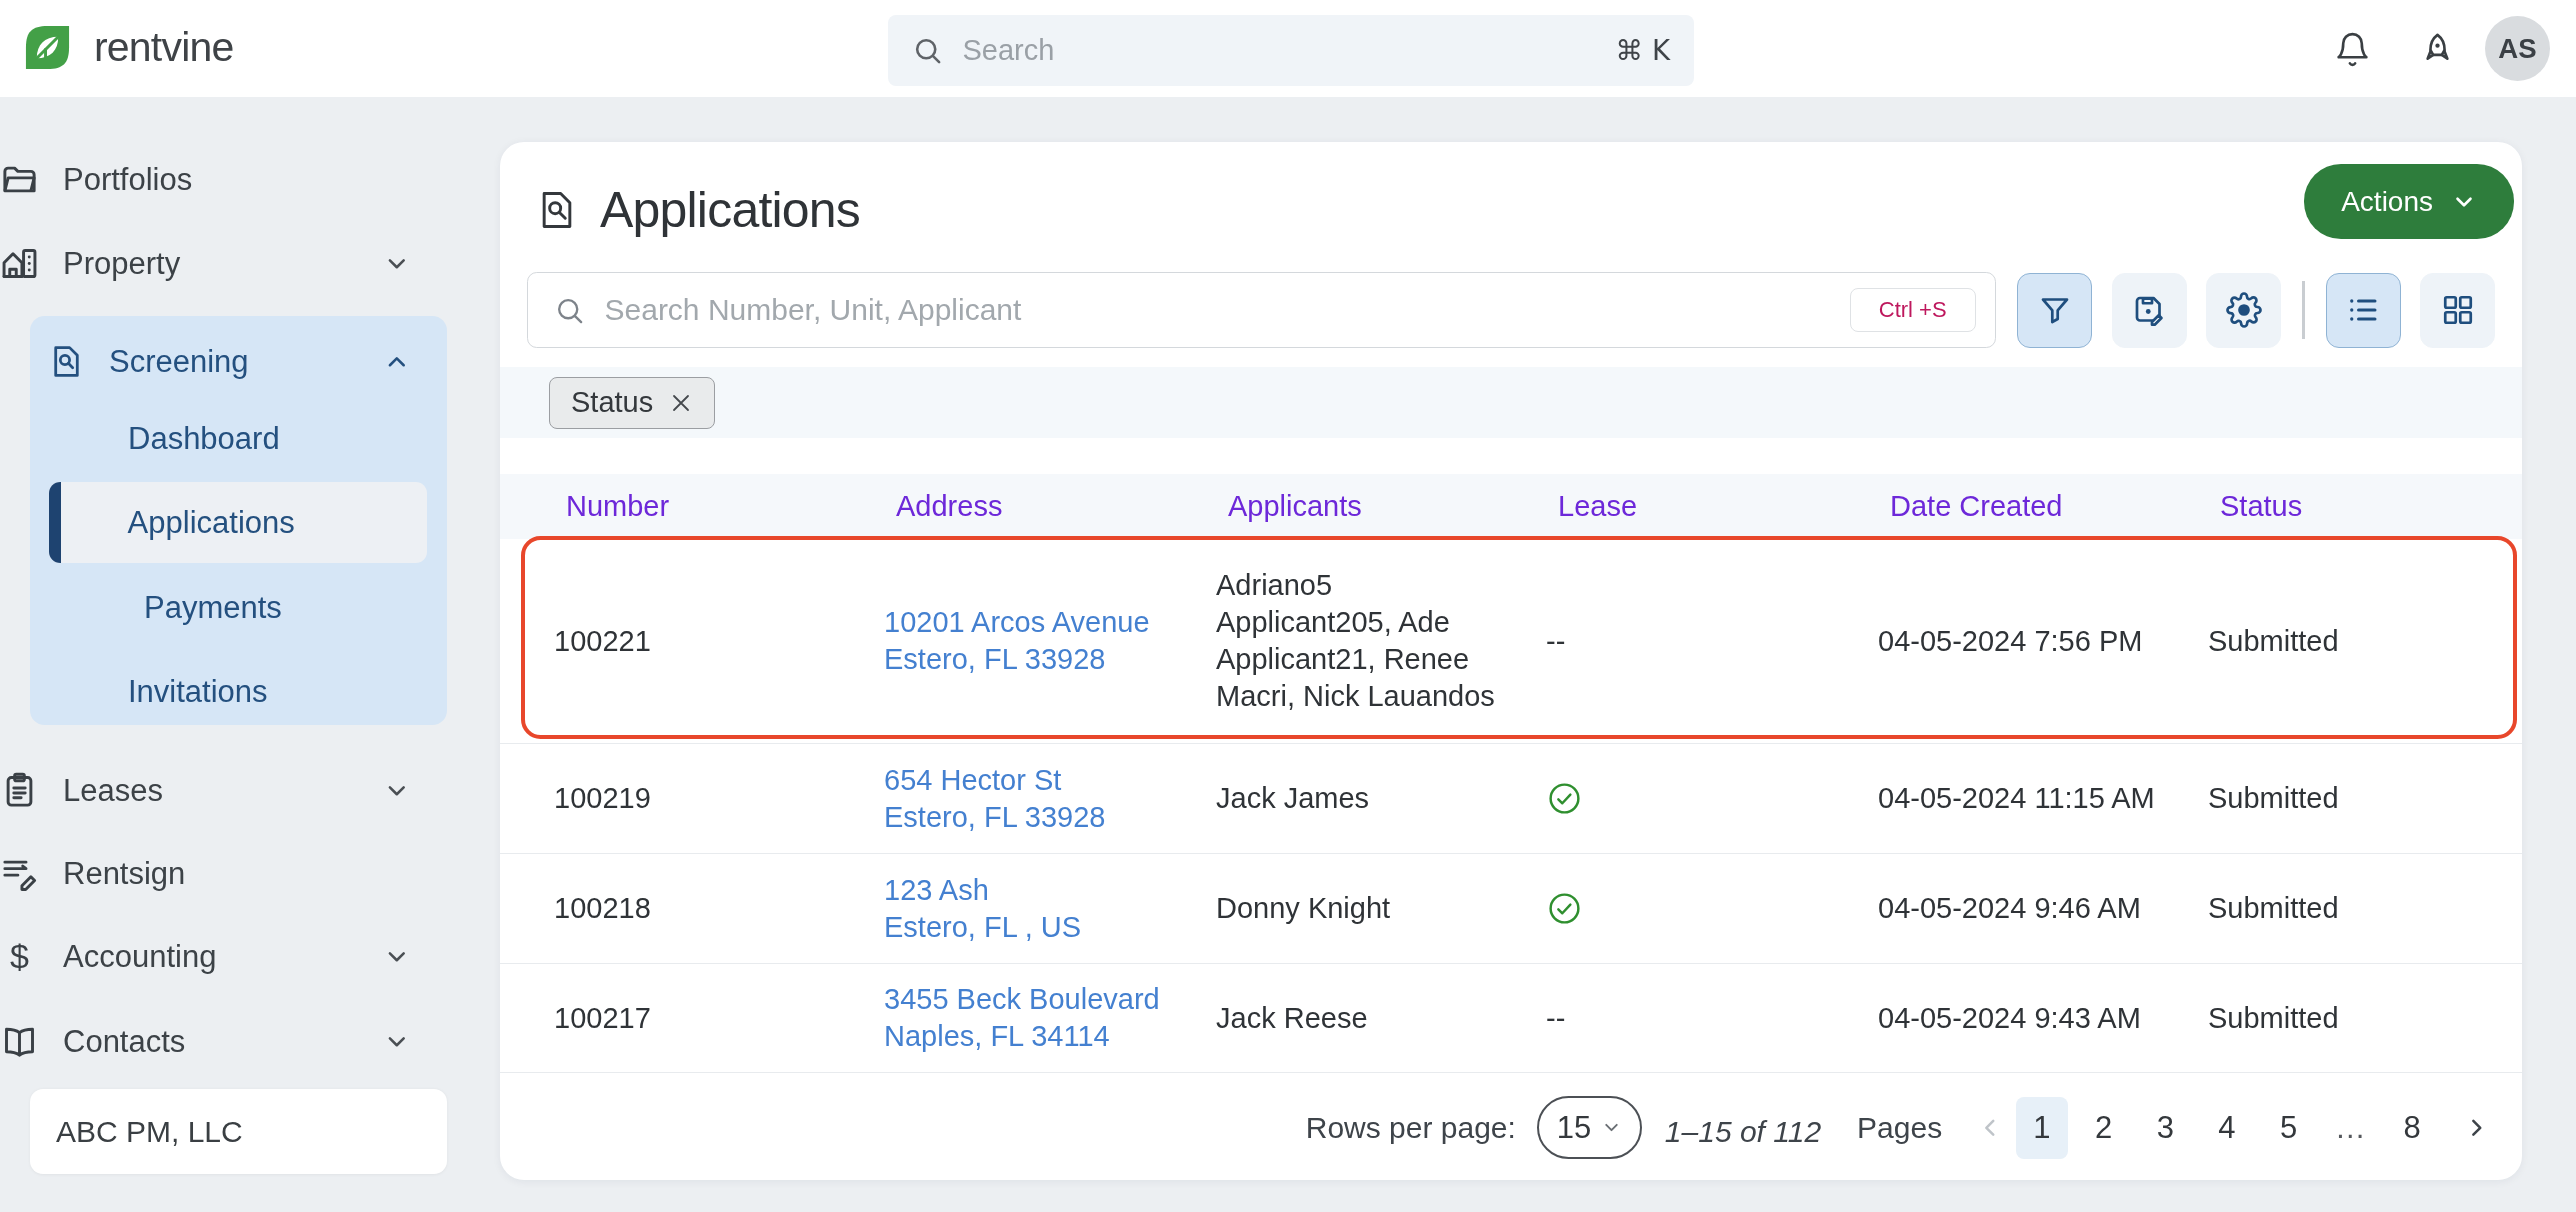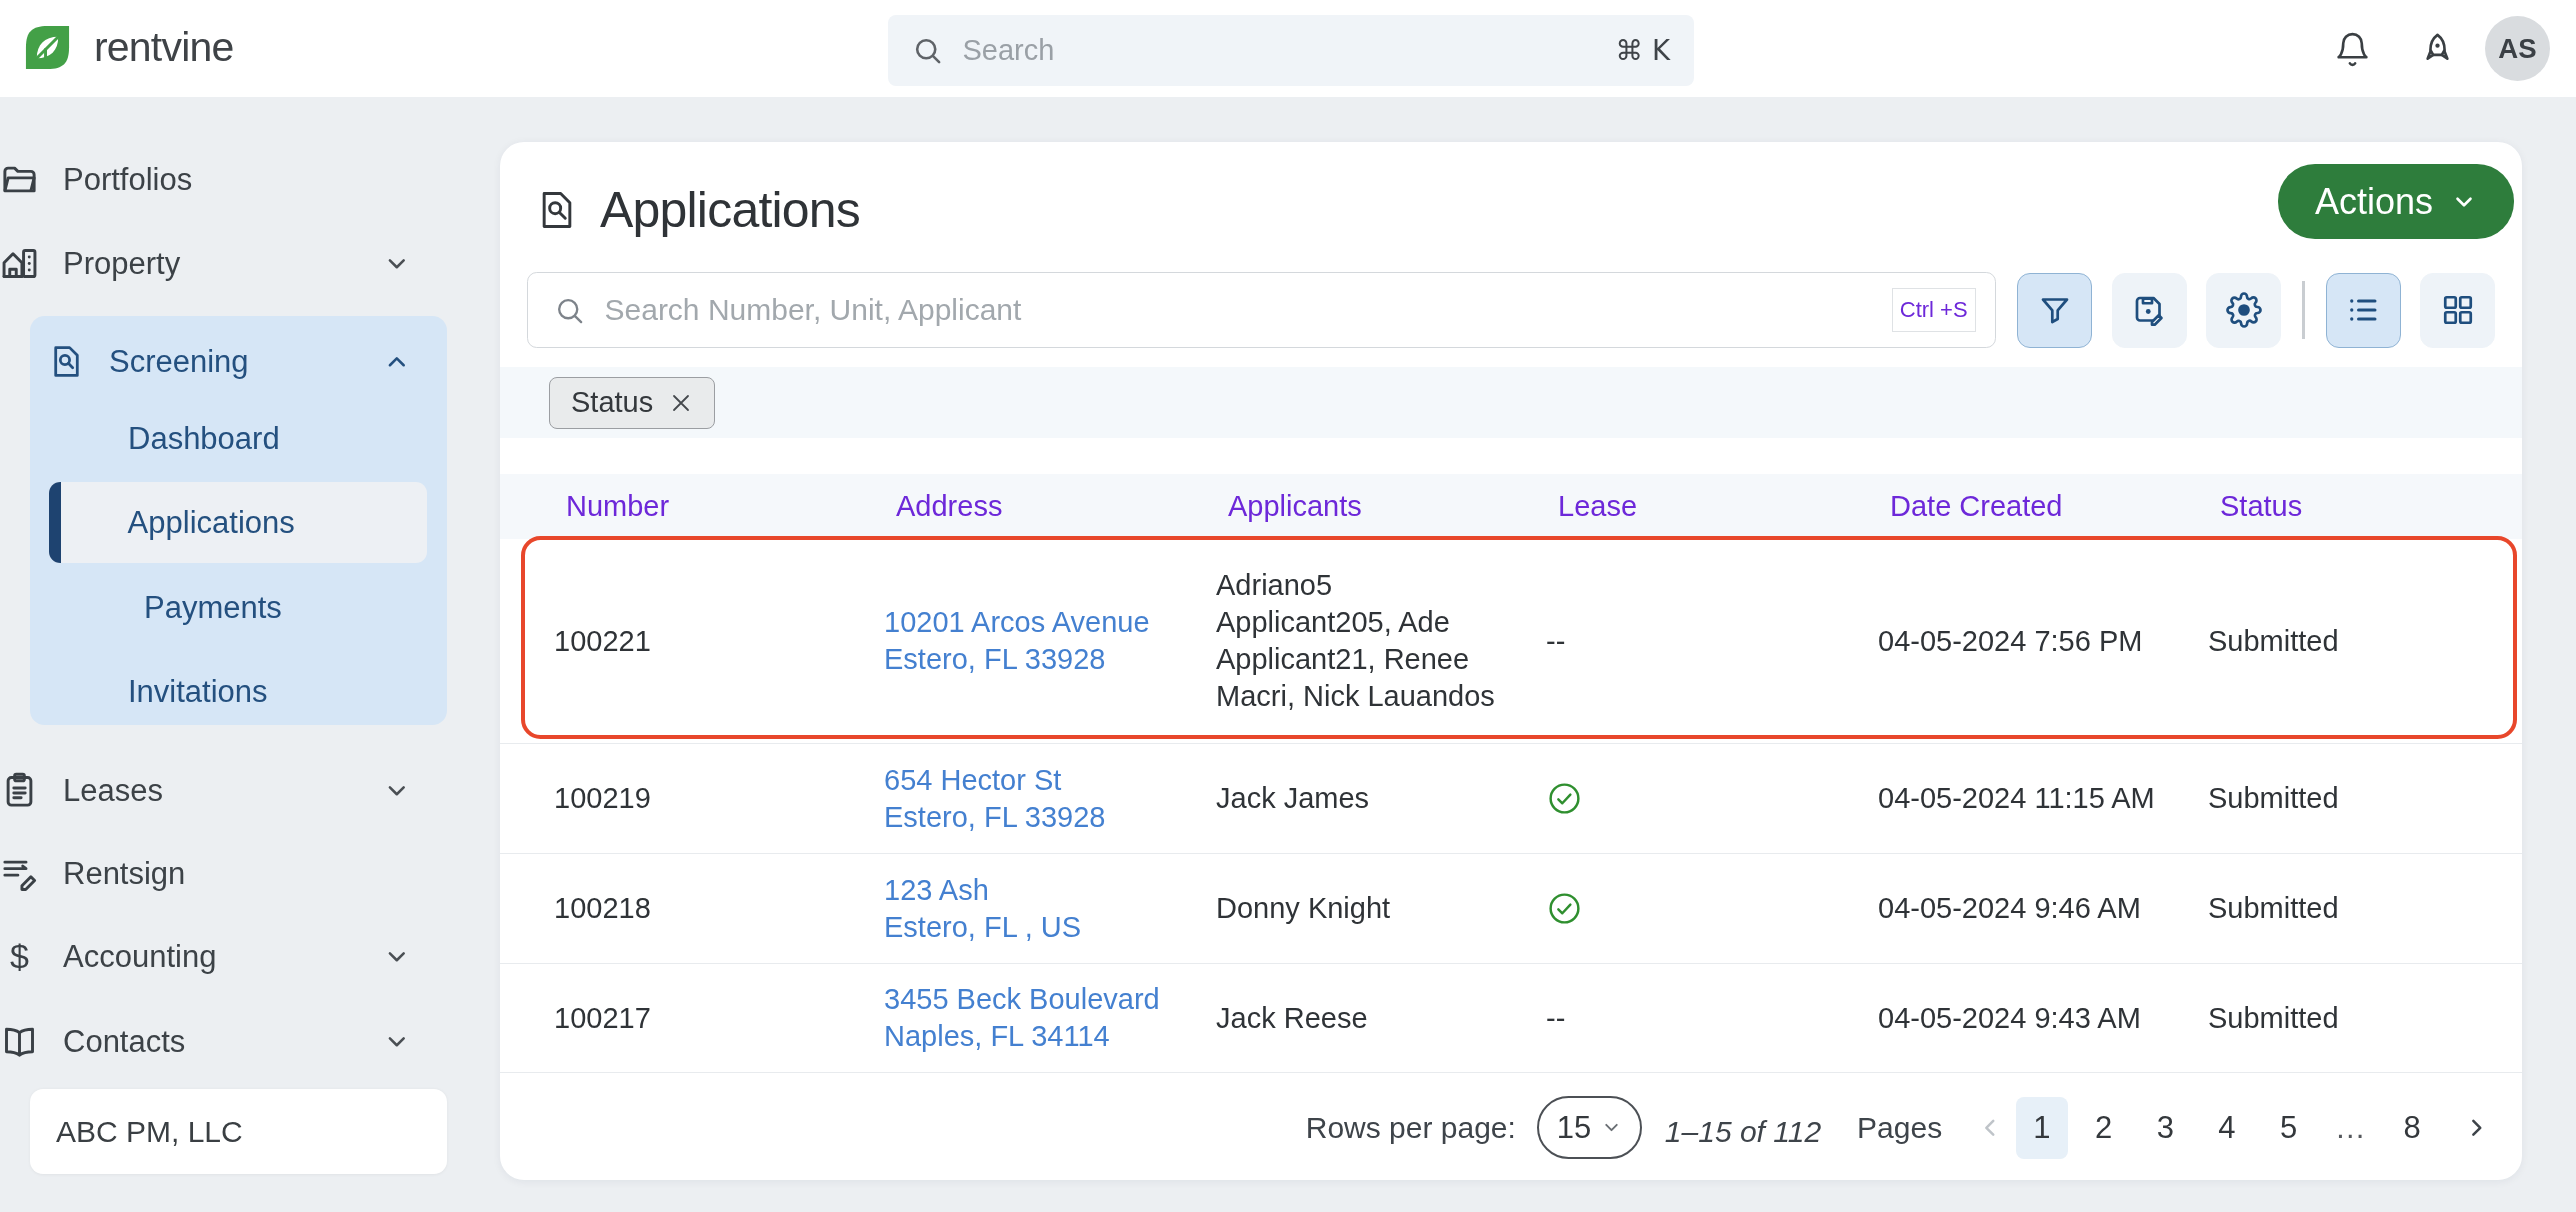--- a/index.html
+++ b/index.html
@@ -58,34 +58,34 @@
 
   
   .card { position:absolute; left:500px; top:142px; width:2022px; height:1038px; background:#ffffff;
     border-radius:24px; box-shadow:0 1.6px 8px rgba(20,40,60,.06); }
 
   .title-row { position:absolute; left:35px; top:39px; display:flex; align-items:center; gap:21px; }
   .title-row .t-icon { width:44px; height:44px; color:#34383c; }
   .page-title { font-size:50px; font-weight:500; color:#2f3337; letter-spacing:-0.8px; }
 
   .actions-btn { position:absolute; right:8px; top:22px; height:75px; padding:0 37px; background:#2e7d3c;
-    border:none; border-radius:37px; color:#ffffff; font-size:36px; font-family:inherit; display:flex;
+    border:none; border-radius:37px; color:#ffffff; font-size:28px; font-family:inherit; display:flex;
     align-items:center; gap:18px; cursor:pointer; }
   .actions-btn .chev { width:26px; height:26px; color:#ffffff; }
 
   .search-row { position:absolute; left:27px; right:27px; top:130px; height:76px; display:flex;
     align-items:center; }
   .table-search { flex:1; height:76px; border:1.6px solid #d4d8dc; border-radius:9.7px; display:flex;
     align-items:center; padding:0 19.5px 0 26px; gap:19.5px; margin-right:21px; }
   .table-search .s-icon { width:31px; height:31px; color:#7d838a; flex:0 0 auto; }
   .table-search input { flex:1; border:none; outline:none; background:transparent; font-size:30px;
     font-family:inherit; color:#3b82f6; }
   .table-search input::placeholder { color:#a2a8ad; }
-  .ctrl-badge { border:1.6px solid #dfe2e5; border-radius:0; padding:8px 7px; font-size:22px;
-    color:#6d28d9; white-space:nowrap; }
+  .ctrl-badge { border:1.6px solid #dfe2e5; border-radius:8px; padding:8px 28px; font-size:22px;
+    color:#be185d; white-space:nowrap; }
   .tool-btn { width:75px; height:75px; border-radius:13px; background:#eef3f8; border:1.6px solid #eef3f8;
     display:flex; align-items:center; justify-content:center; color:#1f4e7e; cursor:pointer; flex:0 0 auto; }
   .tool-btn + .tool-btn { margin-left:19.5px; }
   .tool-btn.active { background:#d6e6f6; border-color:#8fb3d4; }
   .tool-btn svg { width:36px; height:36px; }
   .tool-divider { width:2.4px; height:58px; background:#c9cdd1; margin:0 21px; flex:0 0 auto; }
 
   .chip-band { position:absolute; left:0; right:0; top:225px; height:71px; background:#f4f8fb;
     display:flex; align-items:center; padding-left:49px; }
   .chip { display:inline-flex; align-items:center; gap:16px; height:52px; padding:0 21px;

